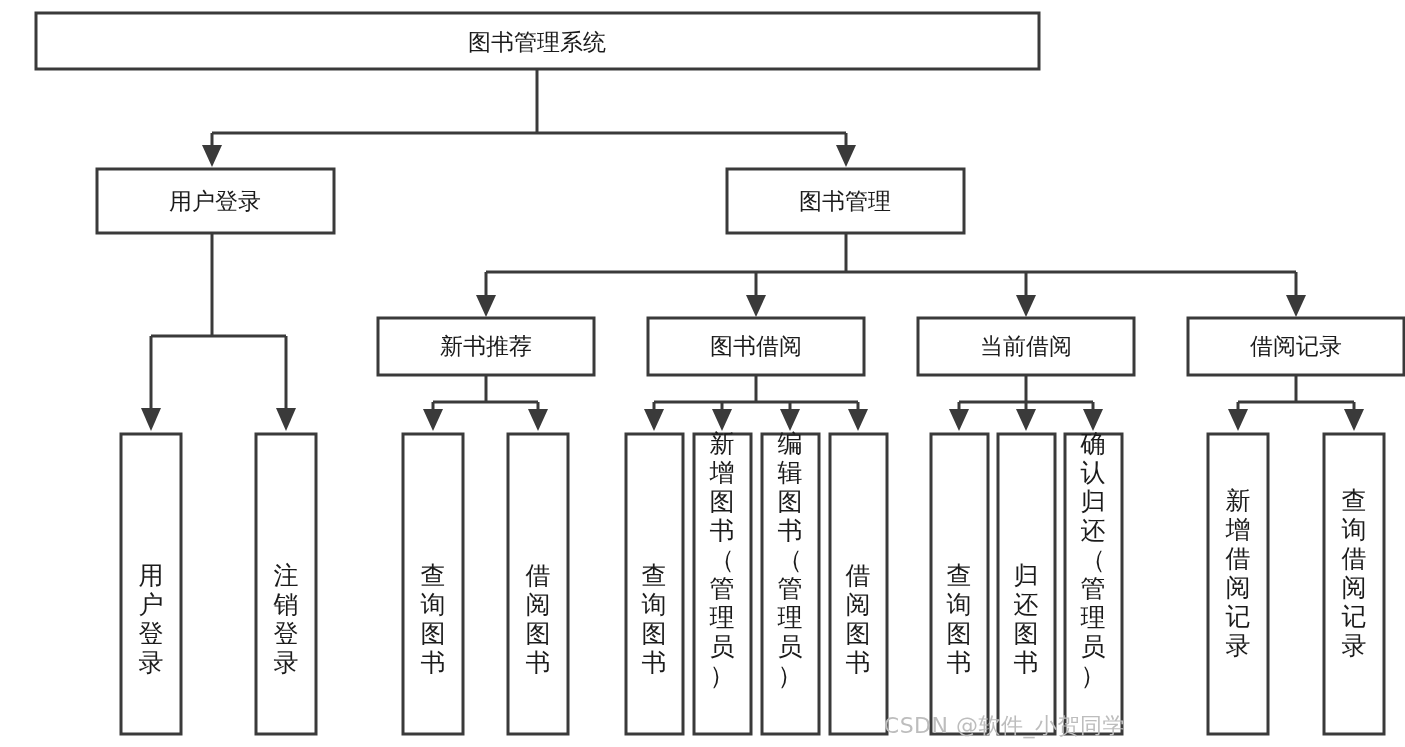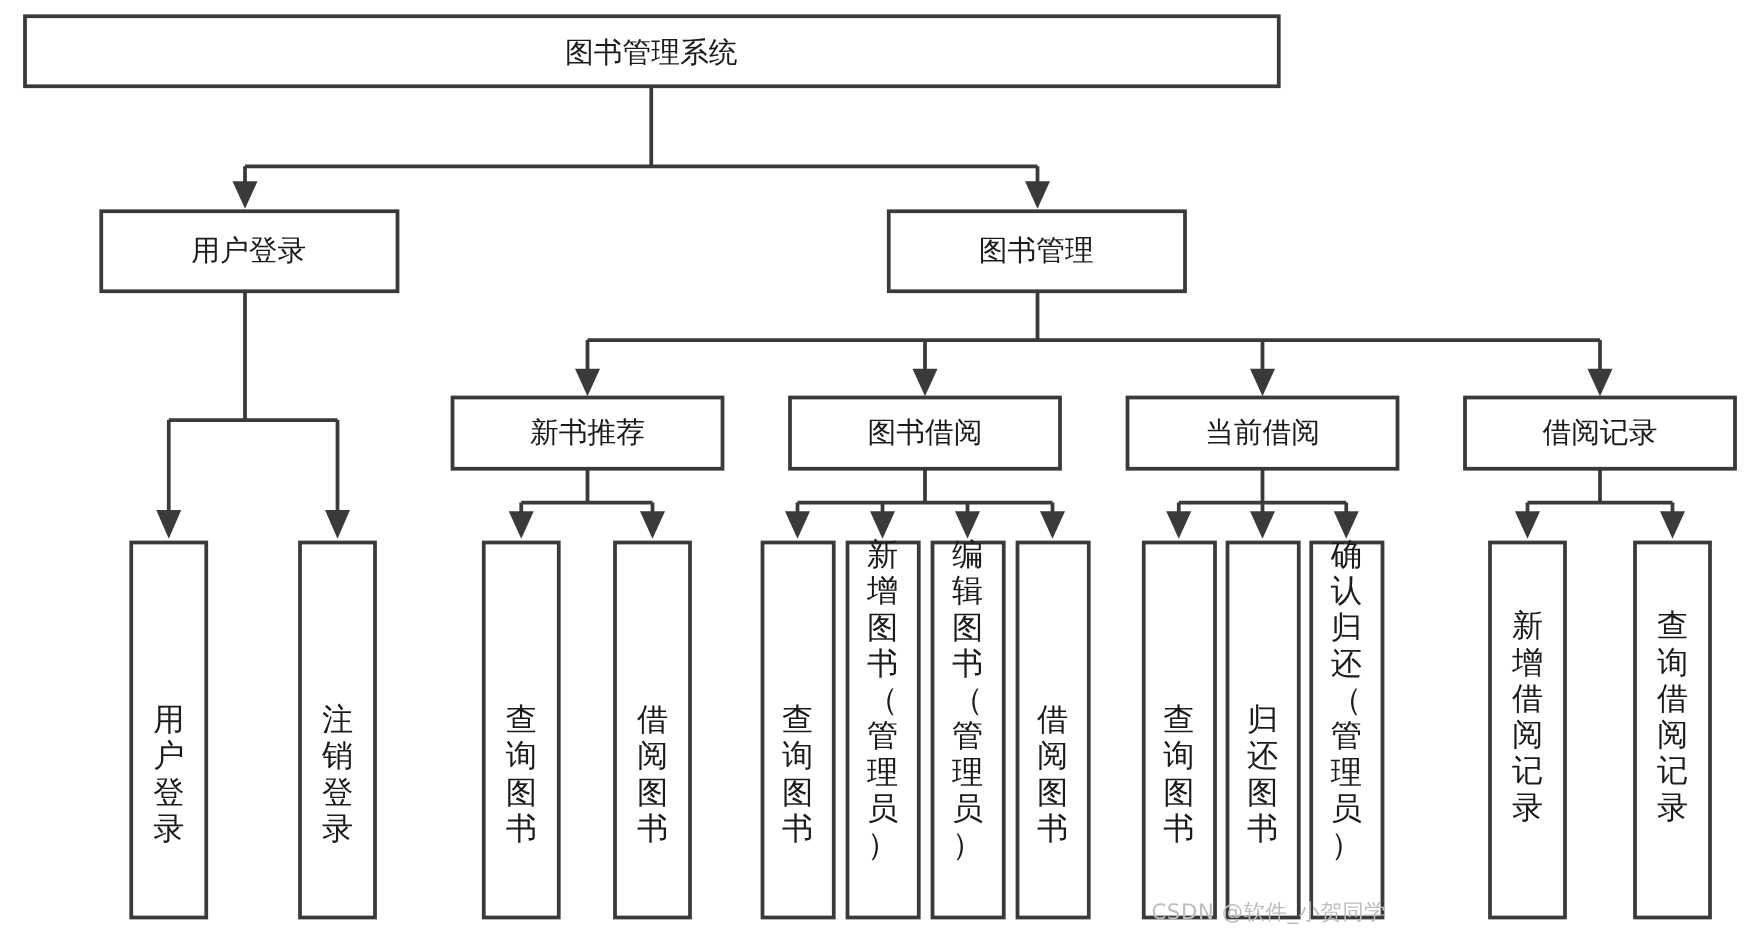--- a/index.html
+++ b/index.html
@@ -9,21 +9,21 @@
   }
   body {
     width: 1405px;
     height: 747px;
     font-family: "DejaVu Sans", "Liberation Sans", sans-serif;
     overflow: hidden;
     position: relative;
   }
   #diagram-root {
     position: absolute;
-    left: 0;
+    left: 16px;
     top: 0;
     width: 1117px;
     height: 747px;
   }
   svg.flow {
     display: block;
     width: 1405px;
     height: 747px;
   }
   .node-rect {
@@ -52,21 +52,21 @@
   }
   .arrow-head {
     fill: #3a3a3a;
     stroke: none;
   }
   .watermark {
     position: absolute;
     right: 8px;
     bottom: 6px;
     font-family: "DejaVu Sans", "Liberation Sans", sans-serif;
-    font-size: 17px;
+    font-size: 22px;
     color: #bdbdbd;
     letter-spacing: 0.5px;
     white-space: nowrap;
     pointer-events: none;
   }
 </style>
 </head>
 <body>
 
 <div id="diagram-root">

